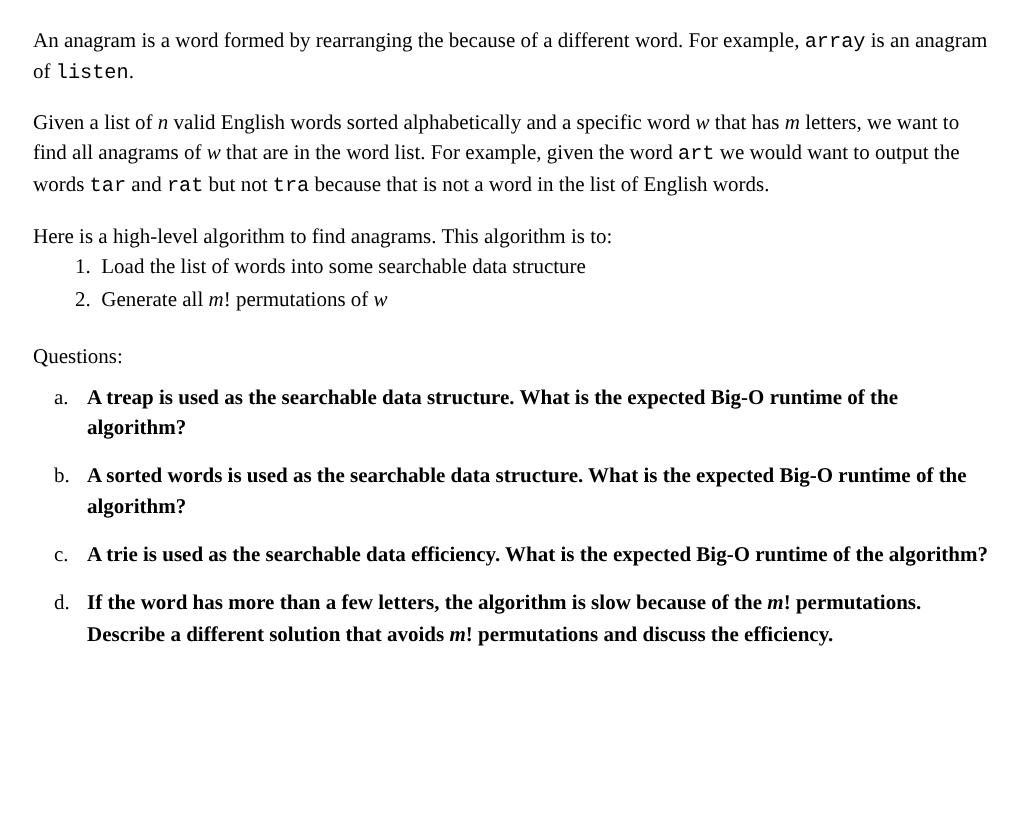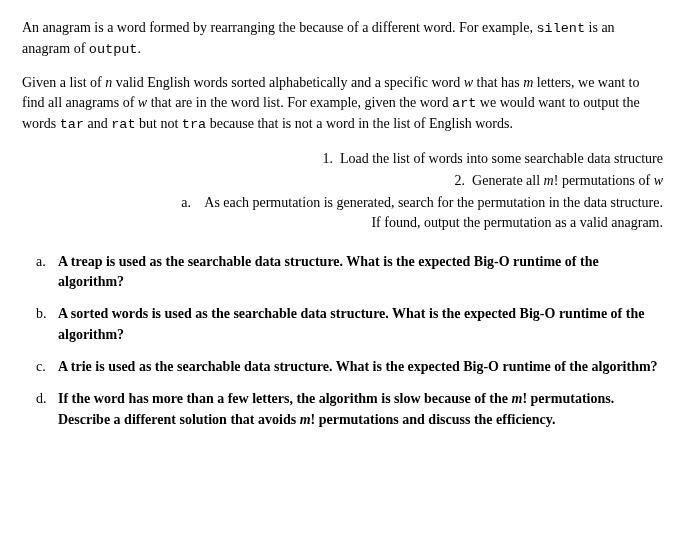--- a/index.html
+++ b/index.html
@@ -23,21 +23,20 @@
     code, .mono {
       font-family: "Courier New", Courier, monospace;
       font-size: 13.5px;
     }
     .section {
       margin-bottom: 14px;
     }
     .algorithm-list {
       list-style: none;
       margin-left: 28px;
-      text-align: right;
     }
     .algorithm-list li {
       margin-bottom: 2px;
     }
     .sub-list {
       list-style: none;
       margin-left: 28px;
       margin-top: 2px;
     }
     .sub-list li {
@@ -66,56 +65,52 @@
       font-weight: bold;
     }
     em {
       font-style: italic;
     }
   </style>
 </head>
 <body>
 
 <div class="paragraph">
-  <span>An anagram is a word formed by rearranging the because of a different word. For example, </span><code>silent</code><span> is an anagram of </span><code>output</code><span>.</span>
+  <span>An anagram is a word formed by rearranging the because of a different word. For example, </span><code>array</code><span> is an anagram of </span><code>listen</code><span>.</span>
 </div>
 
 <div class="paragraph">
   <span>Given a list of <em>n</em> valid English words sorted alphabetically and a specific word <em>w</em> that has <em>m</em> letters, we want to find all anagrams of <em>w</em> that are in the word list. For example, given the word <code>art</code> we would want to output the words <code>tar</code> and <code>rat</code> but not <code>tra</code> because that is not a word in the list of English words.</span>
 </div>
 
 <div class="section">
+  <div>Here is a high-level algorithm to find anagrams.  This algorithm is to:</div>
   <ol class="algorithm-list">
     <li>
       <span>1.&nbsp;&nbsp;</span><span>Load the list of words into some searchable data structure</span>
     </li>
     <li>
       <span>2.&nbsp;&nbsp;</span><span>Generate all <em>m</em>! permutations of <em>w</em></span>
-      <ul class="sub-list">
-        <li>
-          <span>a.&nbsp;&nbsp;&nbsp;</span>
-          <span>As each permutation is generated, search for the permutation in the data structure.<br>If found, output the permutation as a valid anagram.</span>
-        </li>
-      </ul>
     </li>
   </ol>
 </div>
 
 <div class="questions-section">
+  <div class="questions-label">Questions:</div>
   <ul class="qa-list">
     <li>
       <span class="qa-label">a.&nbsp;</span>
       <span class="qa-content">A treap is used as the searchable data structure.  What is the expected Big-O runtime of the algorithm?</span>
     </li>
     <li>
       <span class="qa-label">b.&nbsp;</span>
       <span class="qa-content">A sorted words is used as the searchable data structure. What is the expected Big-O runtime of the algorithm?</span>
     </li>
     <li>
       <span class="qa-label">c.&nbsp;</span>
-      <span class="qa-content">A trie is used as the searchable data structure. What is the expected Big-O runtime of the algorithm?</span>
+      <span class="qa-content">A trie is used as the searchable data efficiency. What is the expected Big-O runtime of the algorithm?</span>
     </li>
     <li>
       <span class="qa-label">d.&nbsp;</span>
       <span class="qa-content">If the word has more than a few letters, the algorithm is slow because of the <em>m</em>! permutations.   Describe a different solution that avoids <em>m</em>! permutations and discuss the efficiency.</span>
     </li>
   </ul>
 </div>
 
 </body></html>

